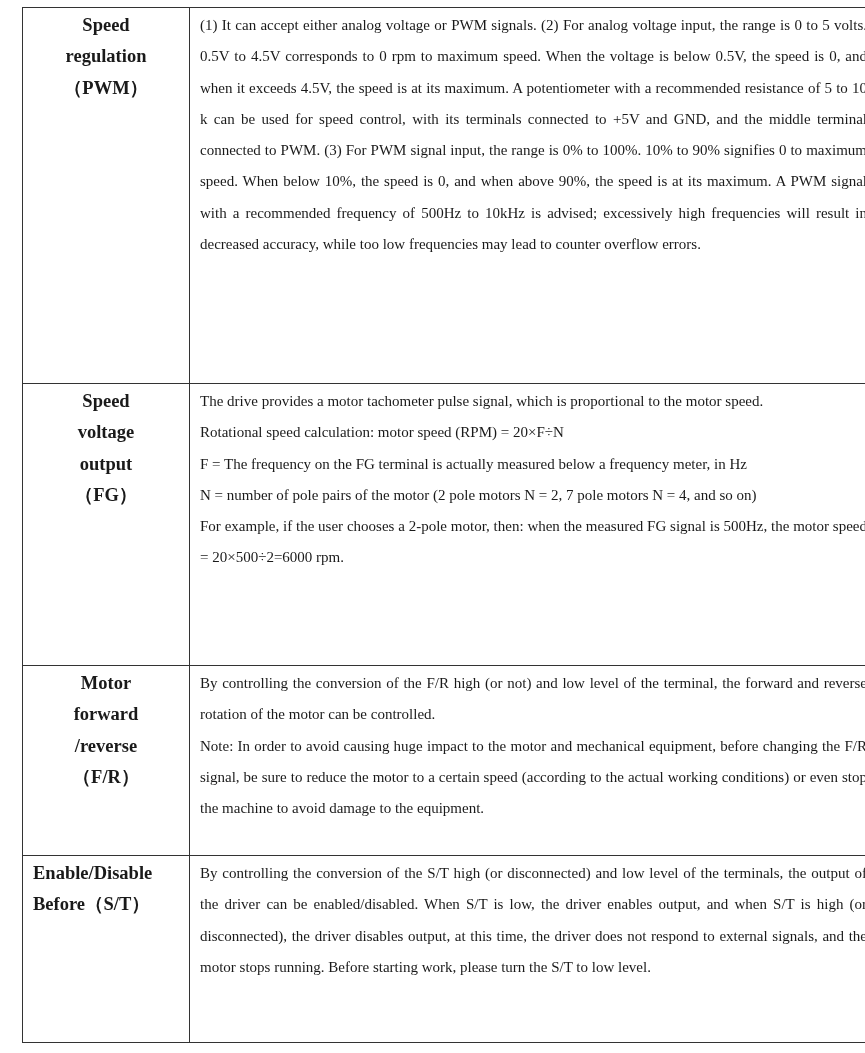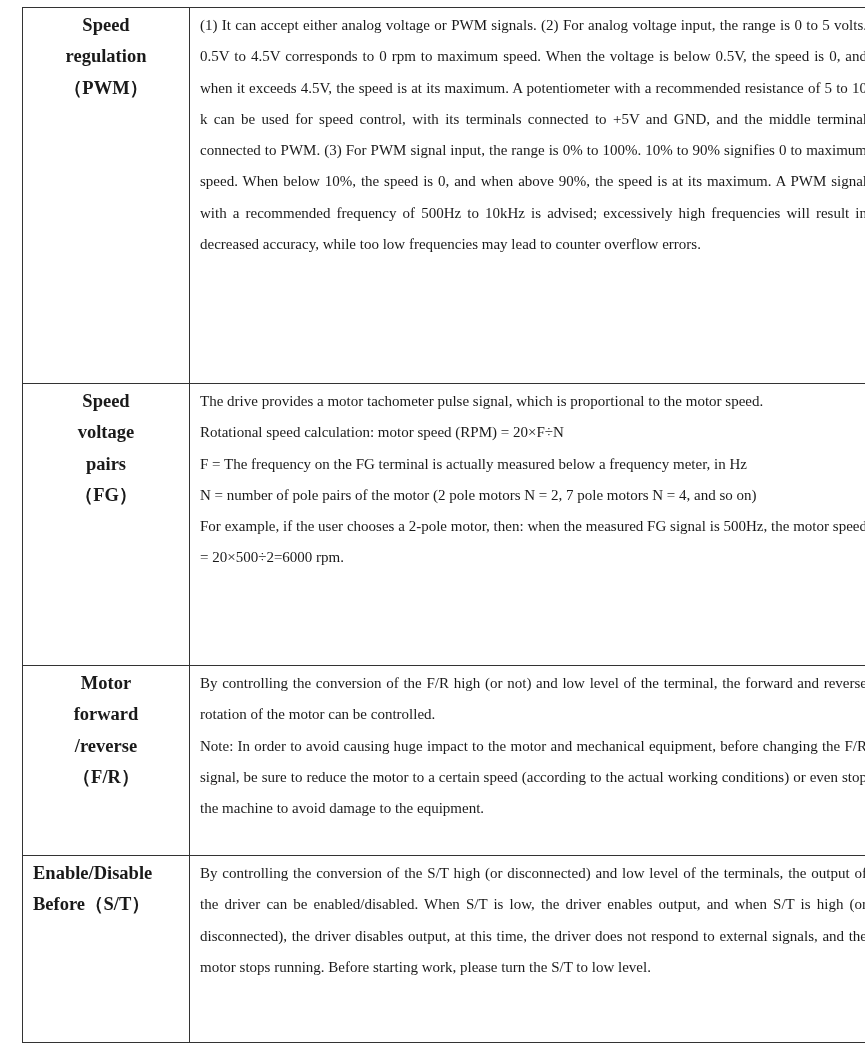--- a/index.html
+++ b/index.html
@@ -59,21 +59,21 @@
         <span class="label-line">（PWM）</span>
       </td>
       <td class="desc-cell">
         <span class="para">(1) It can accept either analog voltage or PWM signals. (2) For analog voltage input, the range is 0 to 5 volts. 0.5V to 4.5V corresponds to 0 rpm to maximum speed. When the voltage is below 0.5V, the speed is 0, and when it exceeds 4.5V, the speed is at its maximum. A potentiometer with a recommended resistance of 5 to 10 k can be used for speed control, with its terminals connected to +5V and GND, and the middle terminal connected to PWM. (3) For PWM signal input, the range is 0% to 100%. 10% to 90% signifies 0 to maximum speed. When below 10%, the speed is 0, and when above 90%, the speed is at its maximum. A PWM signal with a recommended frequency of 500Hz to 10kHz is advised; excessively high frequencies will result in decreased accuracy, while too low frequencies may lead to counter overflow errors.</span>
       </td>
     </tr>
     <tr class="row2">
       <td class="label-cell">
         <span class="label-line">Speed</span>
         <span class="label-line">voltage</span>
-        <span class="label-line">pairs</span>
+        <span class="label-line">output</span>
         <span class="label-line">（FG）</span>
       </td>
       <td class="desc-cell">
         <span class="para">The drive provides a motor tachometer pulse signal, which is proportional to the motor speed.</span>
         <span class="para">Rotational speed calculation: motor speed (RPM) = 20×F÷N</span>
         <span class="para">F = The frequency on the FG terminal is actually measured below a frequency meter, in Hz</span>
         <span class="para">N = number of pole pairs of the motor (2 pole motors N = 2, 7 pole motors N = 4, and so on)</span>
         <span class="para">For example, if the user chooses a 2-pole motor, then: when the measured FG signal is 500Hz, the motor speed = 20×500÷2=6000 rpm.</span>
       </td>
     </tr>

